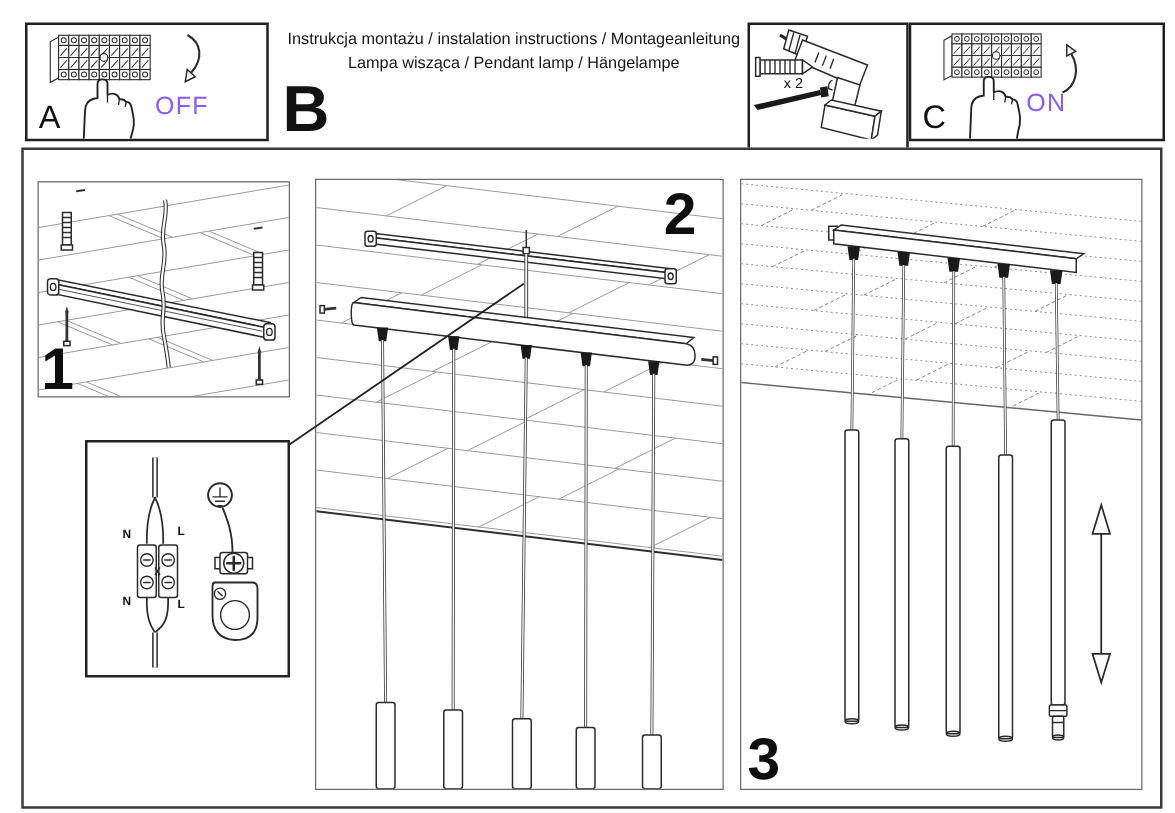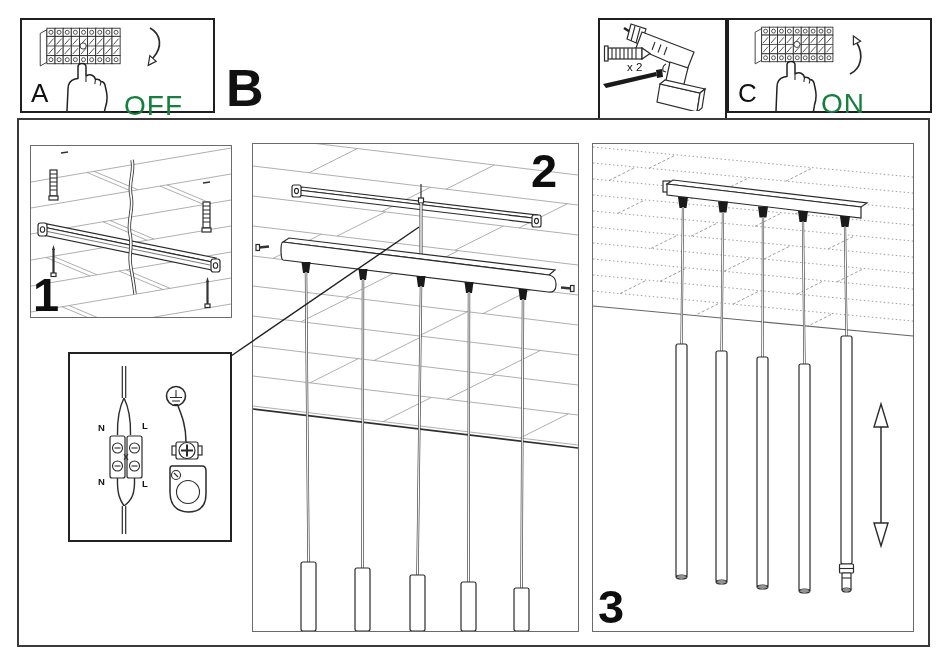--- a/index.html
+++ b/index.html
@@ -5,21 +5,21 @@
   html,body{margin:0;padding:0;background:#fff;}
   .page{position:relative;width:940px;height:650px;background:#fff;overflow:hidden;
         font-family:"Liberation Sans",sans-serif;color:#1b1b1b;}
   .abs{position:absolute;}
   .box{position:absolute;border:2px solid #1f1f1f;background:#fff;box-sizing:border-box;}
   .frame{position:absolute;border:2px solid #3a3a3a;background:#fff;box-sizing:border-box;}
   .panel{position:absolute;border:1px solid #6b6b6b;background:#fff;box-sizing:border-box;}
   .inset{position:absolute;border:2px solid #222;background:#fff;box-sizing:border-box;}
   .letter{position:absolute;font-size:26px;color:#111;}
   .big-letter{position:absolute;font-size:52px;font-weight:bold;color:#111;line-height:1;}
-  .state{position:absolute;font-size:28px;letter-spacing:1px;color:#15803d;margin-top:16px;}
+  .state{position:absolute;font-size:20px;letter-spacing:1px;color:#8b5cf6;}
   .titles{position:absolute;text-align:center;font-size:13px;line-height:19px;color:#161616;}
   .stepnum{position:absolute;font-size:47px;font-weight:bold;line-height:1;color:#0e0e0e;}
   .qty{position:absolute;font-size:11.5px;color:#111;}
   .wlabel{position:absolute;font-size:9.5px;font-weight:bold;color:#111;}
   .ln{fill:#fff;stroke:#2b2b2b;stroke-width:1.2;}
   .lns{fill:none;stroke:#2b2b2b;stroke-width:1.1;}
   .hnd{fill:#fff;stroke:#222;stroke-width:1.5;stroke-linejoin:round;}
   .dark{fill:#1a1a1a;stroke:none;}
   svg{display:block;}
 </style>
@@ -96,20 +96,24 @@
       <g>
         <path class="lns" style="stroke-width:1.7" d="M128,8 C139,14 141,27 131,38"></path>
         <path class="ln" d="M126.2,45.4 L134.2,41.4 L127.8,35.6 Z"></path>
       </g>
     </svg>
     <span class="letter" style="left:9px;top:58px;">A</span>
     <span class="state" style="left:102px;top:54px;">OFF</span>
   </div>
 
   <div class="big-letter" style="left:226px;top:62px;">B</div>
+  <div class="titles" style="left:225px;top:21px;width:372px;">
+    <div>Instrukcja montażu / instalation instructions / Montageanleitung</div>
+    <div>Lampa wisząca / Pendant lamp / Hängelampe</div>
+  </div>
 
   <div class="box" style="left:598px;top:18px;width:129px;height:121px;">
     <svg width="125" height="91" viewBox="0 0 125 91">
 
       <g>
         <line x1="24" y1="8" x2="35" y2="15" stroke="#222" stroke-width="2.5"></line>
         <polygon class="ln" points="31,4 46,9 41,25 27,19"></polygon>
         <path class="lns" d="M35,6 L31,21 M40,8 L36,23"></path>
         <polygon class="ln" points="42,12 94,32 87,50 36,28"></polygon>
         <path class="lns" d="M55,22 L52,30 M61,24.5 L58,32.5 M67,27 L64,35"></path>

